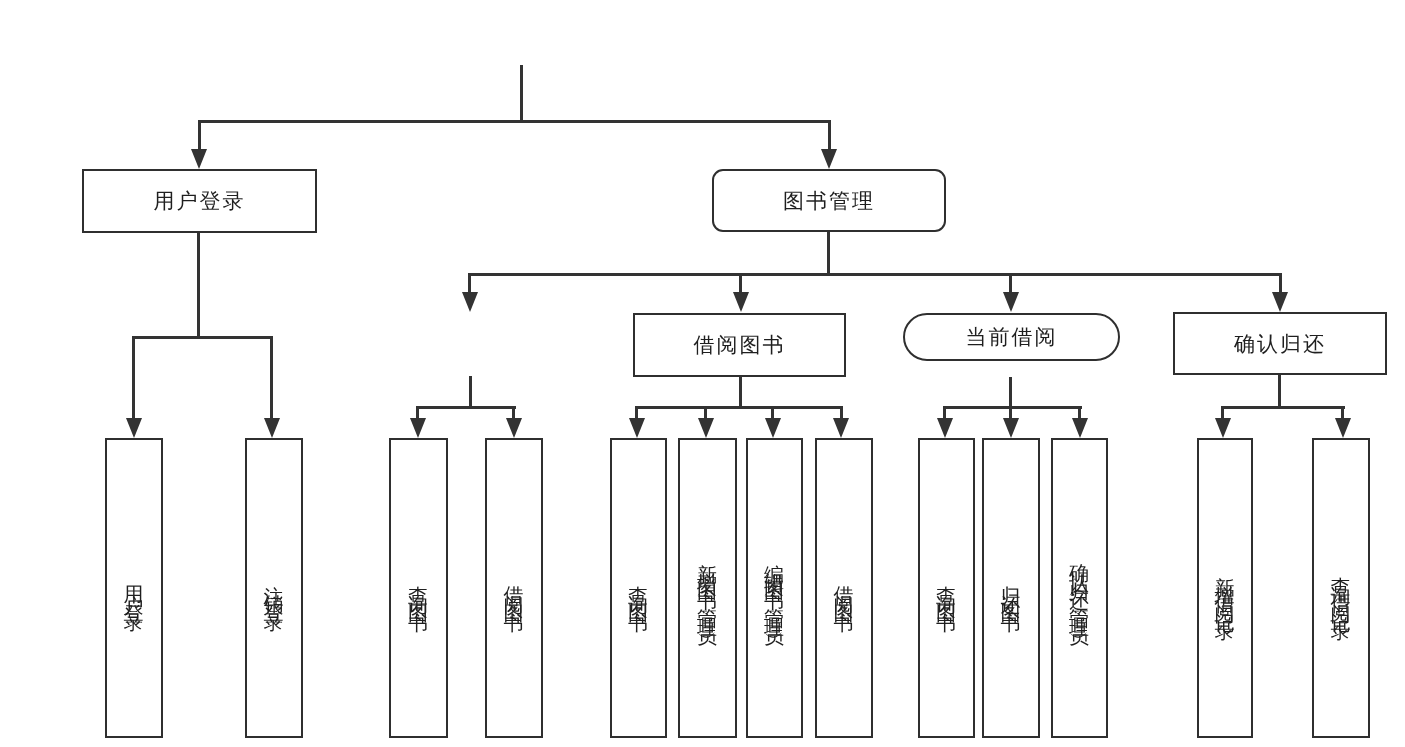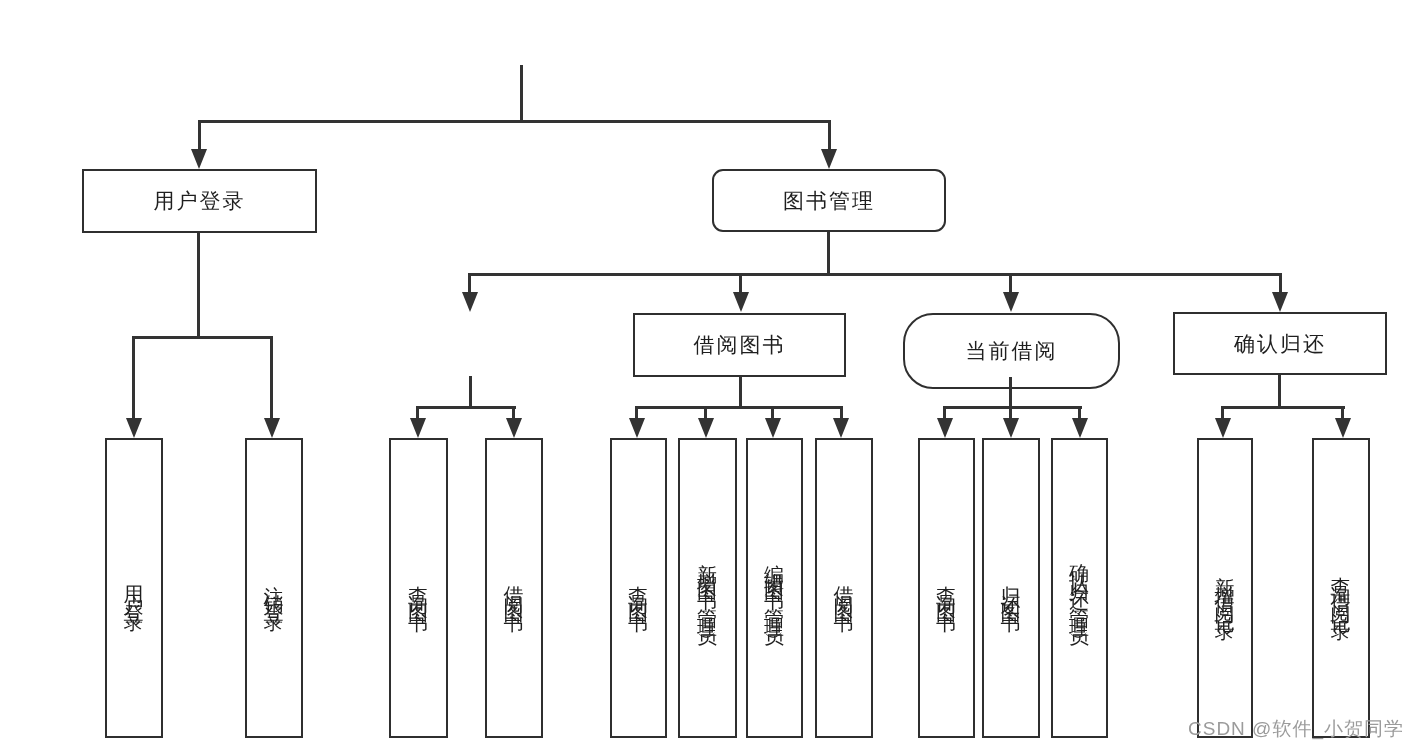--- a/index.html
+++ b/index.html
@@ -63,21 +63,21 @@
   <div class="v" style="left:739px;top:273px;height:25px;"></div>
   <div class="arrow" style="left:733px;top:292px;"></div>
   <div class="v" style="left:1009px;top:273px;height:25px;"></div>
   <div class="arrow" style="left:1003px;top:292px;"></div>
   <div class="v" style="left:1279px;top:273px;height:25px;"></div>
   <div class="arrow" style="left:1272px;top:292px;"></div>
 
   <div class="box" style="left:633px;top:313px;width:213px;height:64px;">
     <span class="hlabel">借阅图书</span>
   </div>
-  <div class="box" style="left:903px;top:313px;width:217px;height:76px;border-radius:30px;">
+  <div class="box" style="left:903px;top:313px;width:217px;height:48px;border-radius:30px;">
     <span class="hlabel">当前借阅</span>
   </div>
   <div class="box" style="left:1173px;top:312px;width:214px;height:63px;">
     <span class="hlabel">确认归还</span>
   </div>
 
   <div class="v" style="left:469px;top:376px;height:30px;"></div>
   <div class="h" style="left:416px;top:406px;width:100px;"></div>
   <div class="v" style="left:416px;top:406px;height:18px;"></div>
   <div class="arrow" style="left:410px;top:418px;"></div>
@@ -148,14 +148,13 @@
       <span>确认归还（管理员）</span>
     </div>
 
   <div class="box vbox" style="left:1197px;top:438px;width:56px;height:300px;">
       <span>新增借阅记录</span>
     </div>
   <div class="box vbox" style="left:1312px;top:438px;width:58px;height:300px;">
       <span>查询借阅记录</span>
     </div>
 
-  <div id="watermark">CSDN @软件_小贺同学</div>
 </div>
 
 </body></html>

